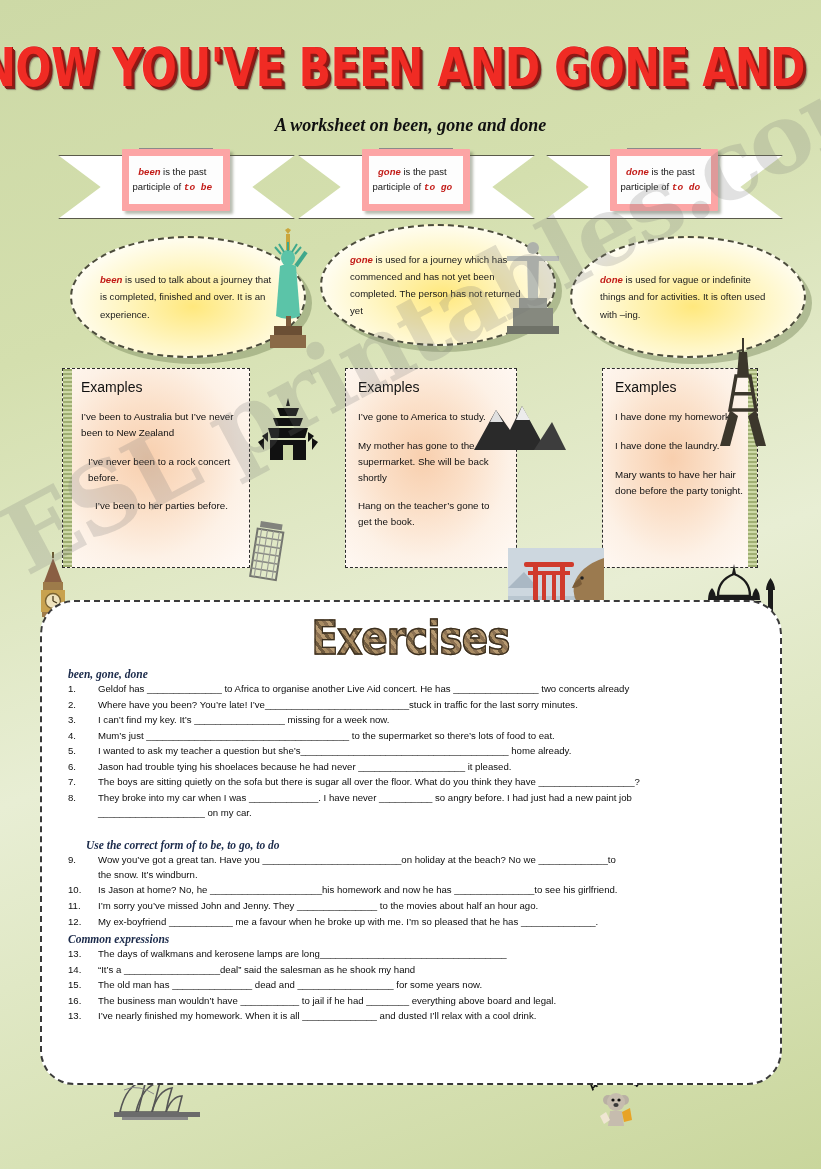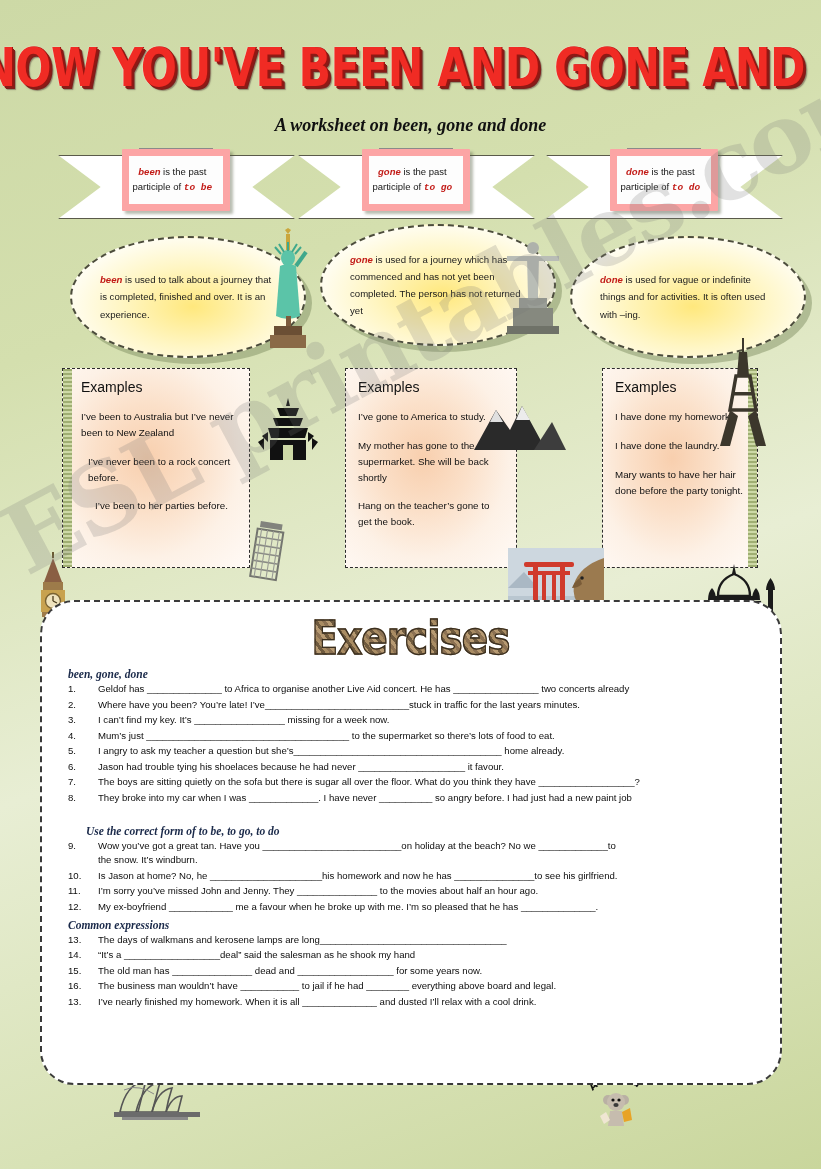--- a/index.html
+++ b/index.html
@@ -350,45 +350,45 @@
   <div style="position:absolute;left:68px;top:668px;width:690px;">
 
     <div>
       <p class="sec-head">been, gone, done</p>
       <div class="q">
           <span class="num">1.</span>
           <span class="txt">Geldof has ______________ to Africa to organise another Live Aid concert. He has ________________ two concerts already</span>
         </div>
       <div class="q">
           <span class="num">2.</span>
-          <span class="txt">Where have you been? You’re late! I’ve___________________________stuck in traffic for the last years minutes.</span>
+          <span class="txt">Where have you been? You’re late! I’ve___________________________stuck in traffic for the last sorry minutes.</span>
         </div>
       <div class="q">
           <span class="num">3.</span>
           <span class="txt">I can’t find my key. It’s _________________ missing for a week now.</span>
         </div>
       <div class="q">
           <span class="num">4.</span>
           <span class="txt">Mum’s just ______________________________________ to the supermarket so there’s lots of food to eat.</span>
         </div>
       <div class="q">
           <span class="num">5.</span>
-          <span class="txt">I angry to ask my teacher a question but she’s_______________________________________ home already.</span>
+          <span class="txt">I wanted to ask my teacher a question but she’s_______________________________________ home already.</span>
         </div>
       <div class="q">
           <span class="num">6.</span>
-          <span class="txt">Jason had trouble tying his shoelaces because he had never ____________________ it favour.</span>
+          <span class="txt">Jason had trouble tying his shoelaces because he had never ____________________ it pleased.</span>
         </div>
       <div class="q">
           <span class="num">7.</span>
           <span class="txt">The boys are sitting quietly on the sofa but there is sugar all over the floor. What do you think they have __________________?</span>
         </div>
       <div class="q">
           <span class="num">8.</span>
-          <span class="txt"><span>They broke into my car when I was _____________. I have never __________ so angry before. I had just had a new paint job</span></span>
+          <span class="txt"><span>They broke into my car when I was _____________. I have never __________ so angry before. I had just had a new paint job</span><span class="cont">____________________ on my car.</span></span>
         </div>
     </div>
 
     <div style="margin-top:19px;">
       <p class="sec-head" style="margin-left:18px;">Use the correct form of to be, to go, to do</p>
       <div class="q">
           <span class="num">9.</span>
           <span class="txt"><span>Wow you’ve got a great tan. Have you __________________________on holiday at the beach? No we _____________to</span><span class="cont">the snow. It’s windburn.</span></span>
         </div>
       <div class="q">

